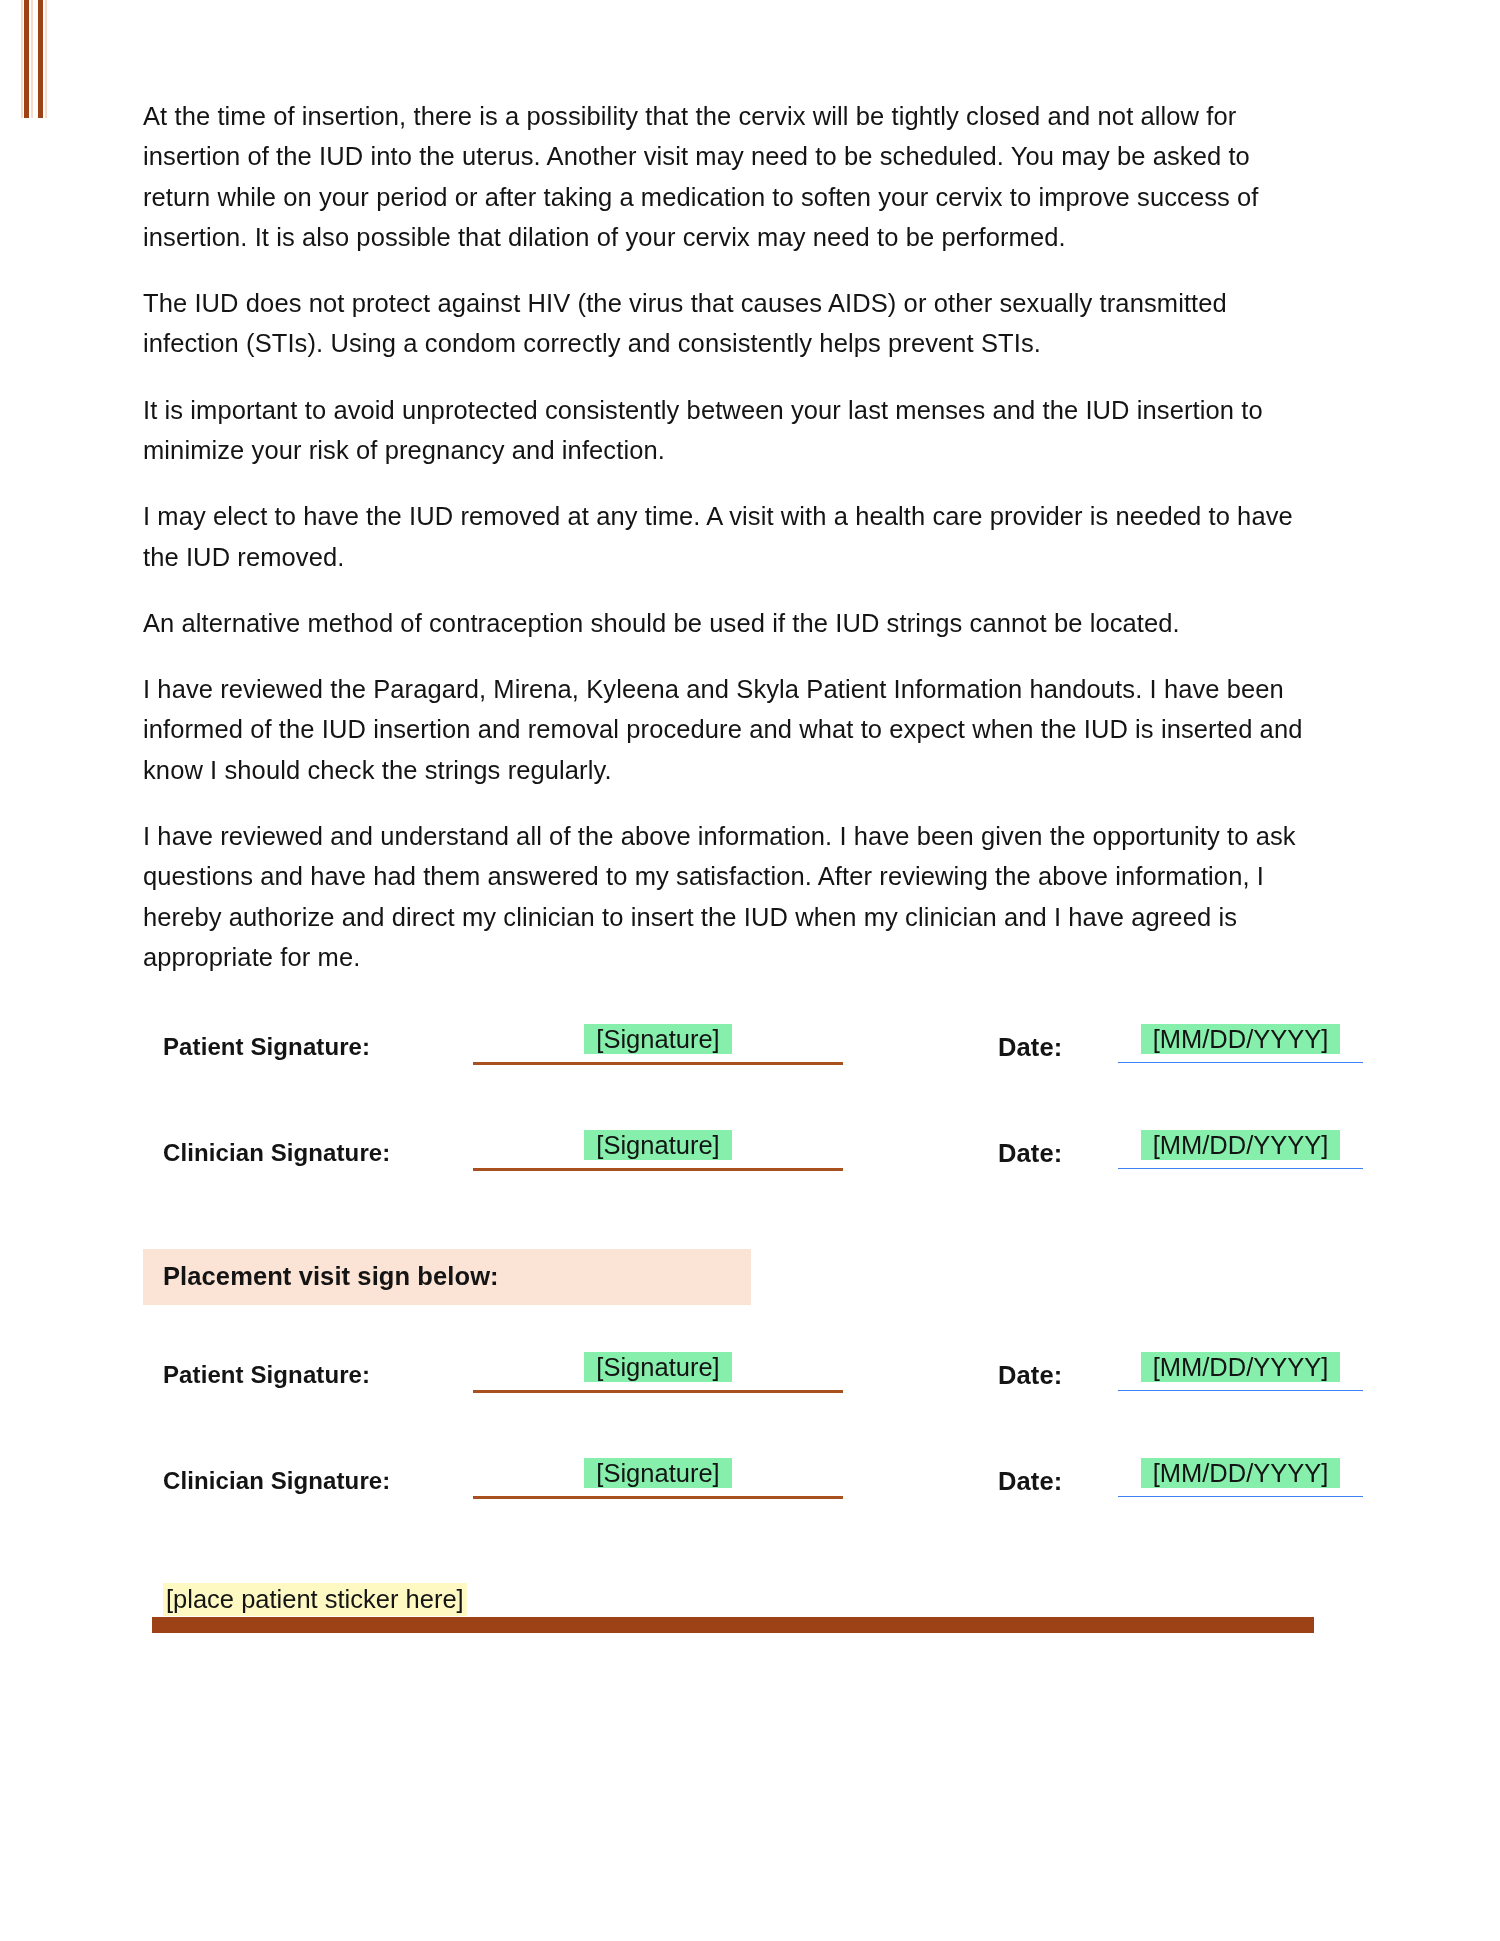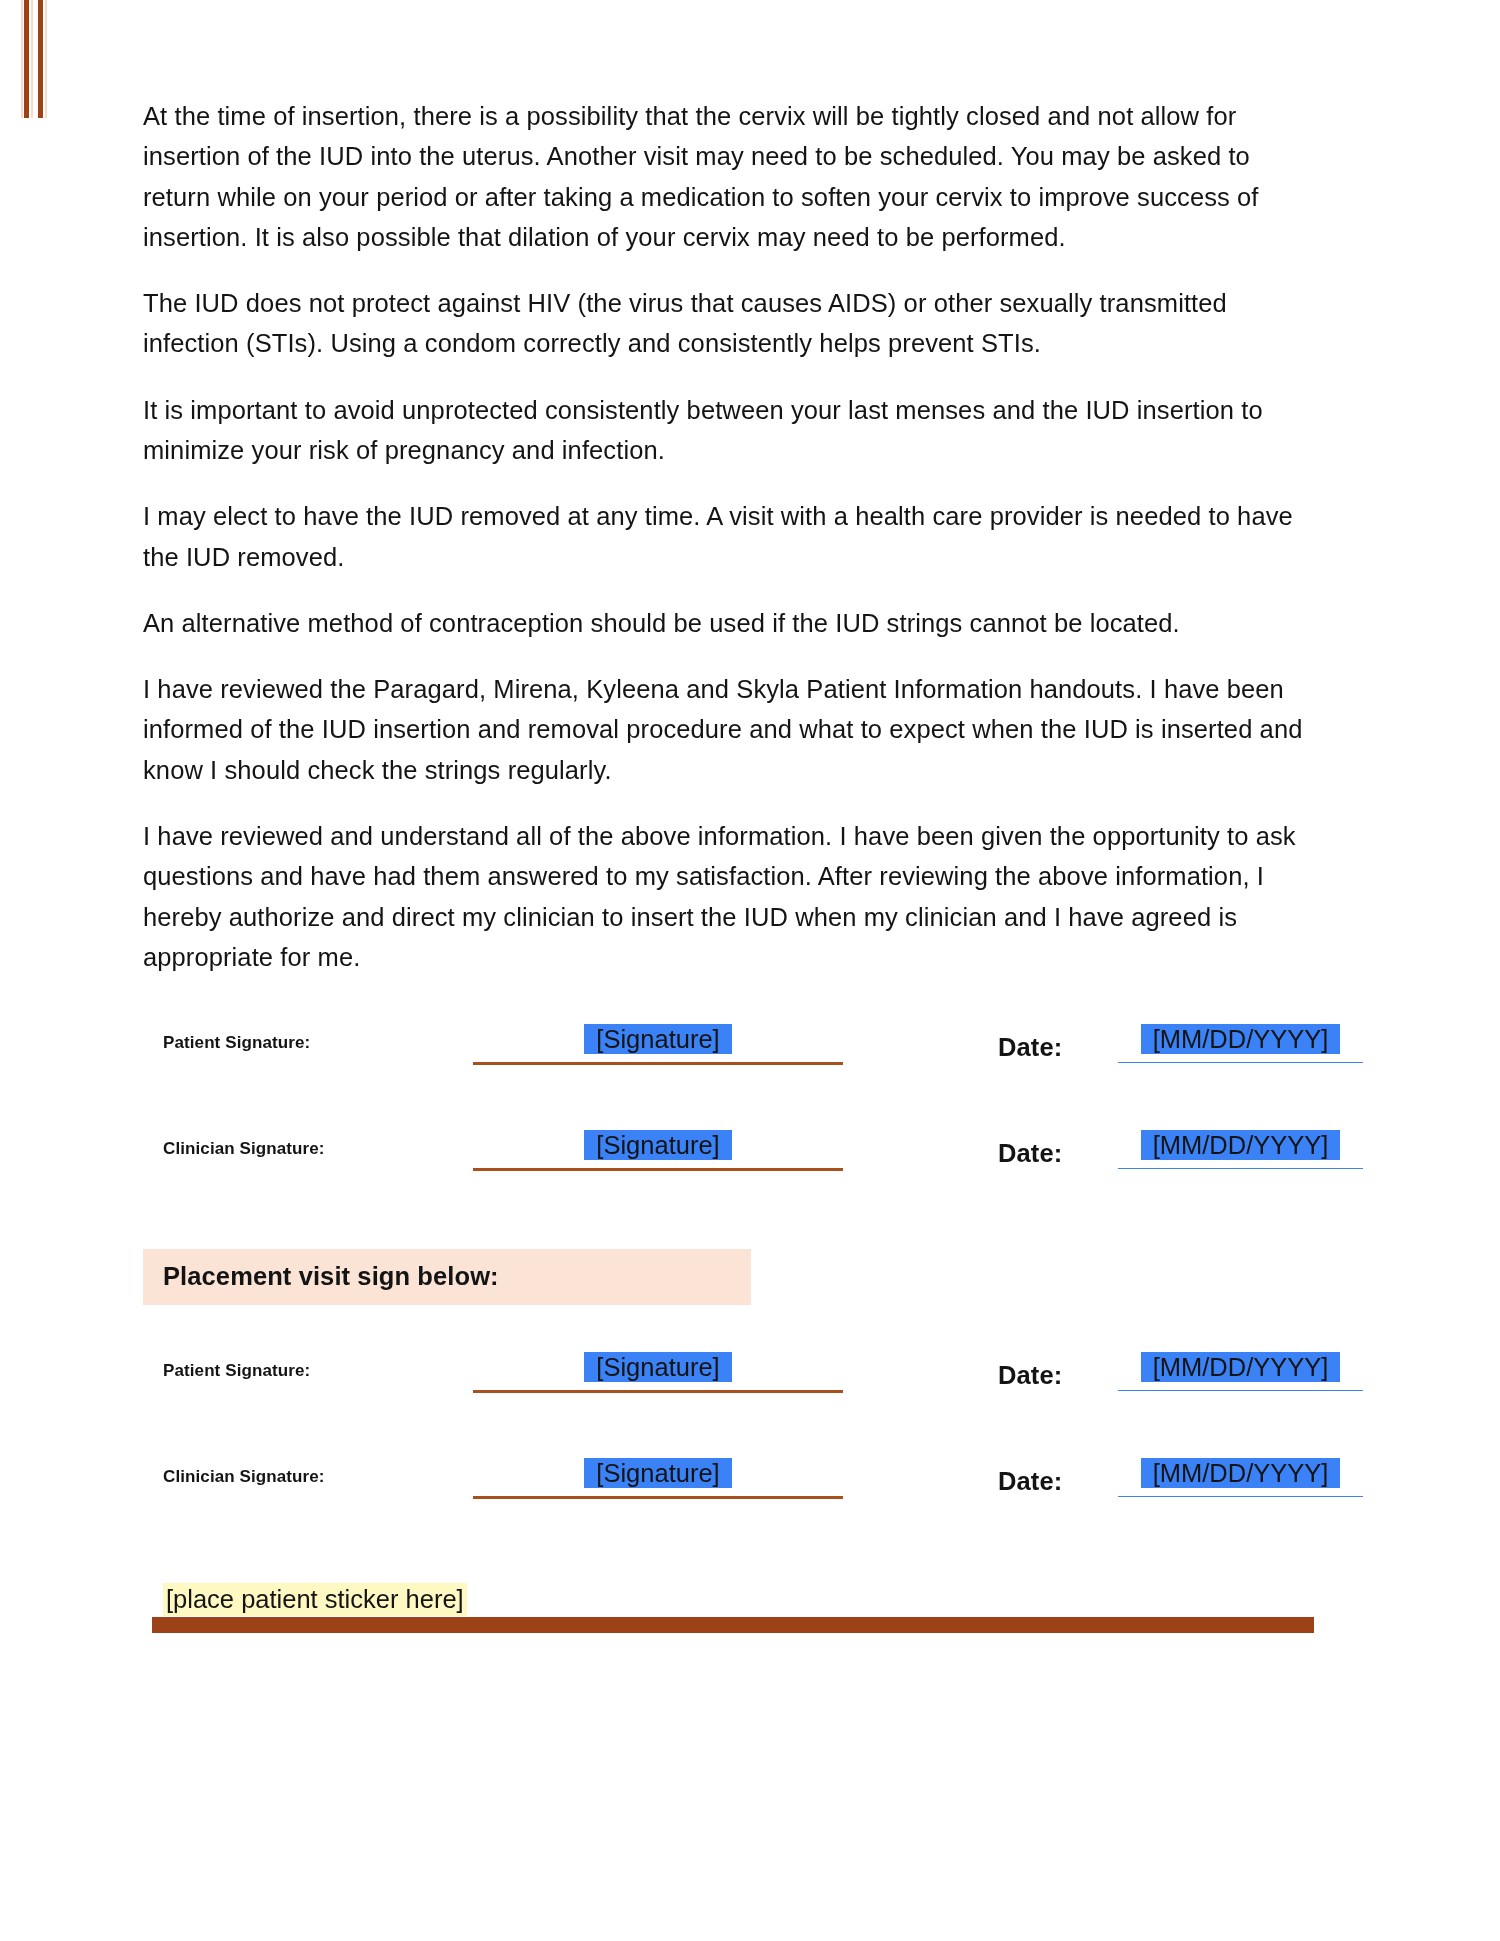--- a/index.html
+++ b/index.html
@@ -92,39 +92,39 @@
     position: relative;
     height: 74px;
     margin-top: 32px;
   }
   .sig-row.first { margin-top: 42px; }
 
   .sig-label {
     position: absolute;
     left: 20px;
     top: 14px;
-    font-size: 17px;
+    font-size: 24px;
     font-weight: bold;
     color: #141414;
     letter-spacing: 0.1px;
     white-space: nowrap;
   }
   .sig-line {
     position: absolute;
     left: 330px;
     top: 6px;
     width: 370px;
     text-align: center;
     border-bottom: 3px solid #A8501E;
     padding-bottom: 8px;
   }
   .sig-value {
     font-size: 25.5px;
     color: #141414;
-    background: #3b82f6;
+    background: #86efac;
     padding: 1px 12px;
   }
   .date-label {
     position: absolute;
     left: 855px;
     top: 14px;
     font-size: 25.5px;
     font-weight: bold;
     color: #141414;
     letter-spacing: 0.1px;

